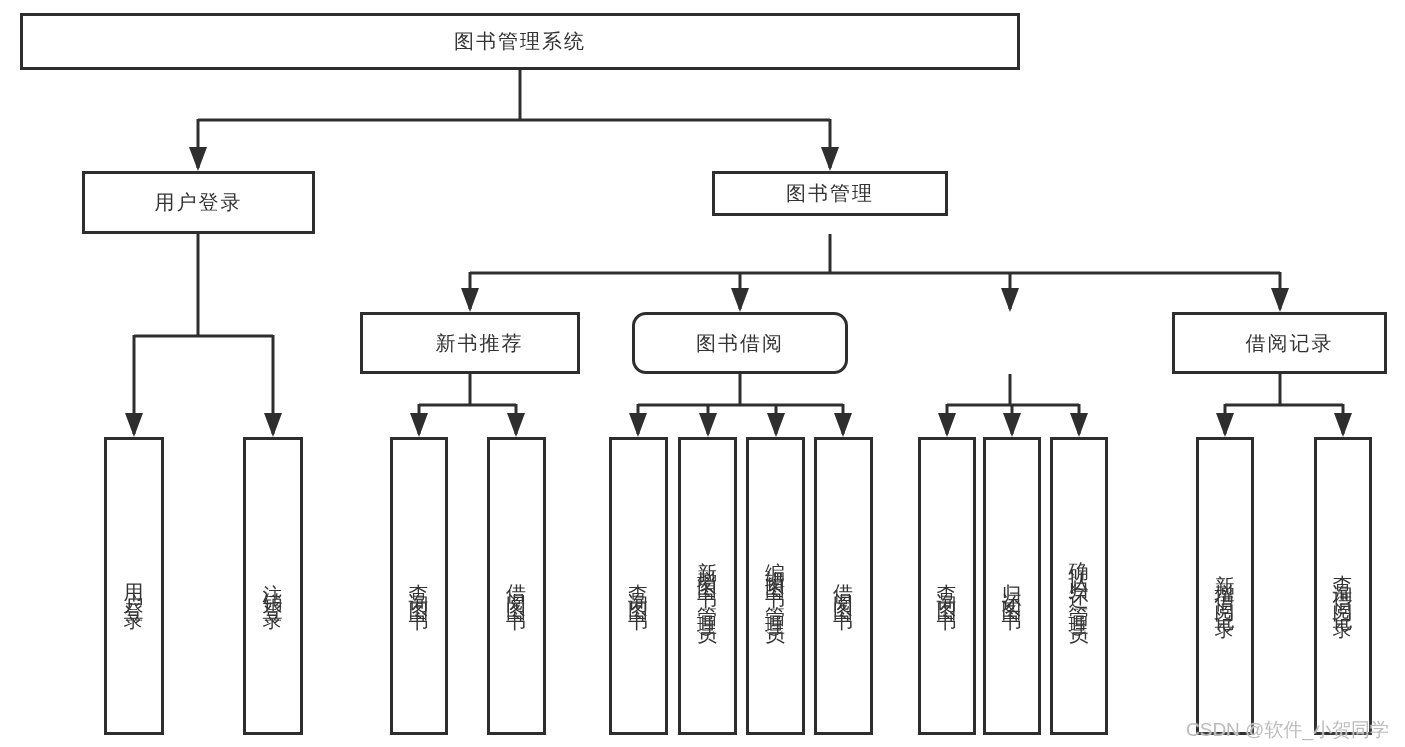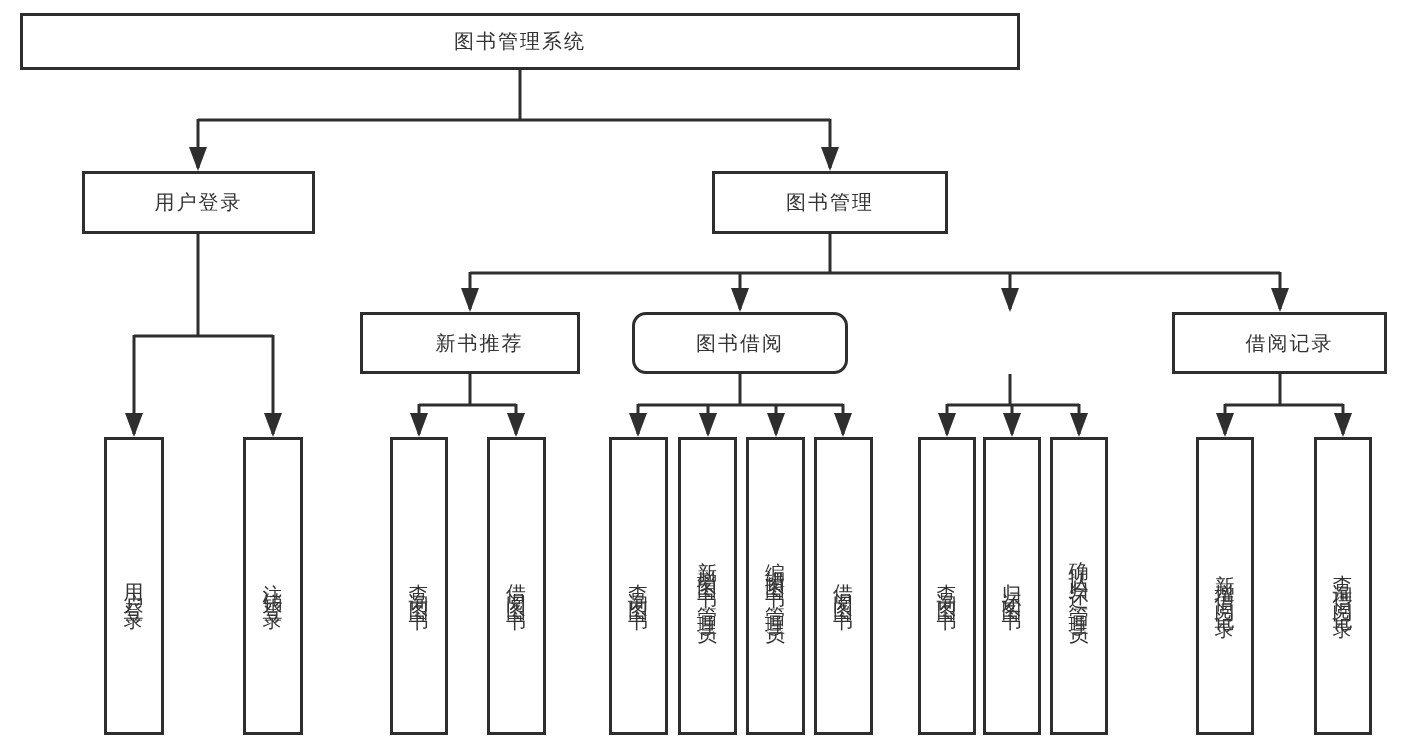--- a/index.html
+++ b/index.html
@@ -136,21 +136,21 @@
     </g>
   </svg>
 
   <div class="hbox" style="left:20px; top:13px; width:1000px; height:57px;">
     <span>图书管理系统</span>
   </div>
 
   <div class="hbox" style="left:82px; top:171px; width:233px; height:63px;">
     <span>用户登录</span>
   </div>
-  <div class="hbox" style="left:712px; top:171px; width:236px; height:63px;">
+  <div class="hbox" style="left:712px; top:171px; width:236px; height:45px;">
     <span>图书管理</span>
   </div>
 
   <div class="hbox" style="left:360px; top:312px; width:220px; height:62px;padding-left:19px;">
     <span>新书推荐</span>
   </div>
   <div class="hbox" style="left:632px; top:312px; width:216px; height:62px;border-radius:14px;">
     <span>图书借阅</span>
   </div>
   <div class="hbox" style="left:1172px; top:312px; width:215px; height:62px;padding-left:20px;">
@@ -194,14 +194,15 @@
     <span>确认归还（管理员）</span>
   </div>
 
   <div class="vbox" style="left:1196px; top:437px; width:58px; height:298px;">
     <span>新增借阅记录</span>
   </div>
   <div class="vbox" style="left:1314px; top:437px; width:58px; height:298px;">
     <span>查询借阅记录</span>
   </div>
 
+  <div class="watermark">CSDN @软件_小贺同学</div>
 
 </div>
 
 </body></html>

